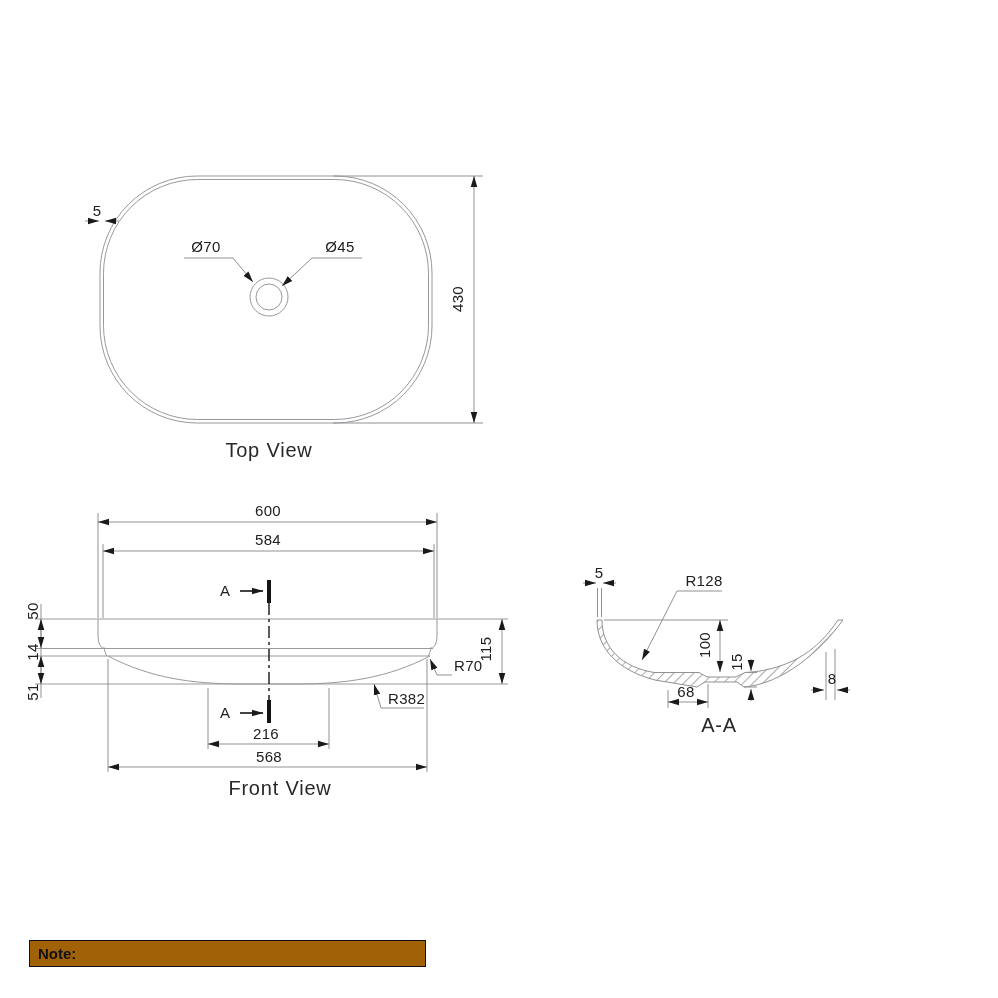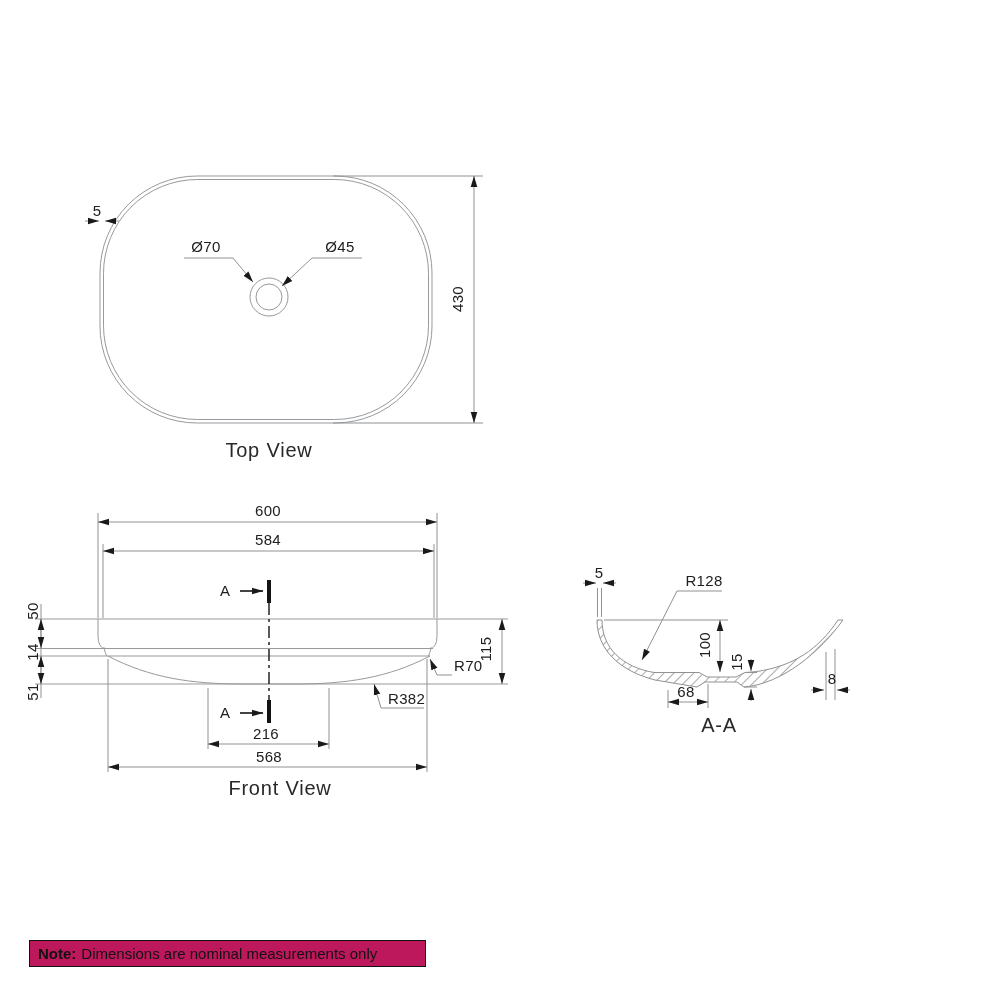--- a/index.html
+++ b/index.html
@@ -12,21 +12,21 @@
   .leader{stroke:#8f9194;stroke-width:1;fill:none;}
   .cut{stroke:#141414;stroke-width:4;fill:none;}
   .cutdash{stroke:#141414;stroke-width:1.4;fill:none;stroke-dasharray:12 4 3 4;}
   .secarrow{stroke:#141414;stroke-width:1.6;fill:none;}
   text{font-family:"Liberation Sans","DejaVu Sans",sans-serif;fill:#202022;}
   .dim{font-size:15px;letter-spacing:.3px;}
   .title{font-size:20px;letter-spacing:.8px;fill:#28282a;}
   .letter{font-size:15px;}
   
   #note{position:absolute;left:29px;top:940px;width:387px;height:25px;
-        border:1.6px solid #111;background:#be185d;display:flex;align-items:center;
+        border:1.6px solid #111;background:#a16207;display:flex;align-items:center;
         padding-left:8px;font-size:15px;color:#111;white-space:nowrap;}
   #note .b{font-weight:bold;margin-right:5px;}
 </style>
 </head>
 <body>
 
 <div id="sheet">
 
 <svg id="cad" width="998" height="998" viewBox="0 0 998 998">
   <defs>
@@ -203,16 +203,15 @@
       <line class="dimln" x1="850" y1="690" x2="837" y2="690" marker-end="url(#ae)"></line>
       <text class="dim" x="832" y="684" text-anchor="middle">8</text>
     </g>
 
     <text class="title" x="719" y="732" text-anchor="middle">A-A</text>
   </g>
 </svg>
 
 <div id="note">
   <span class="b">Note:</span>
-  <span>Dimensions are nominal measurements only</span>
 </div>
 
 </div>
 
 </body></html>

